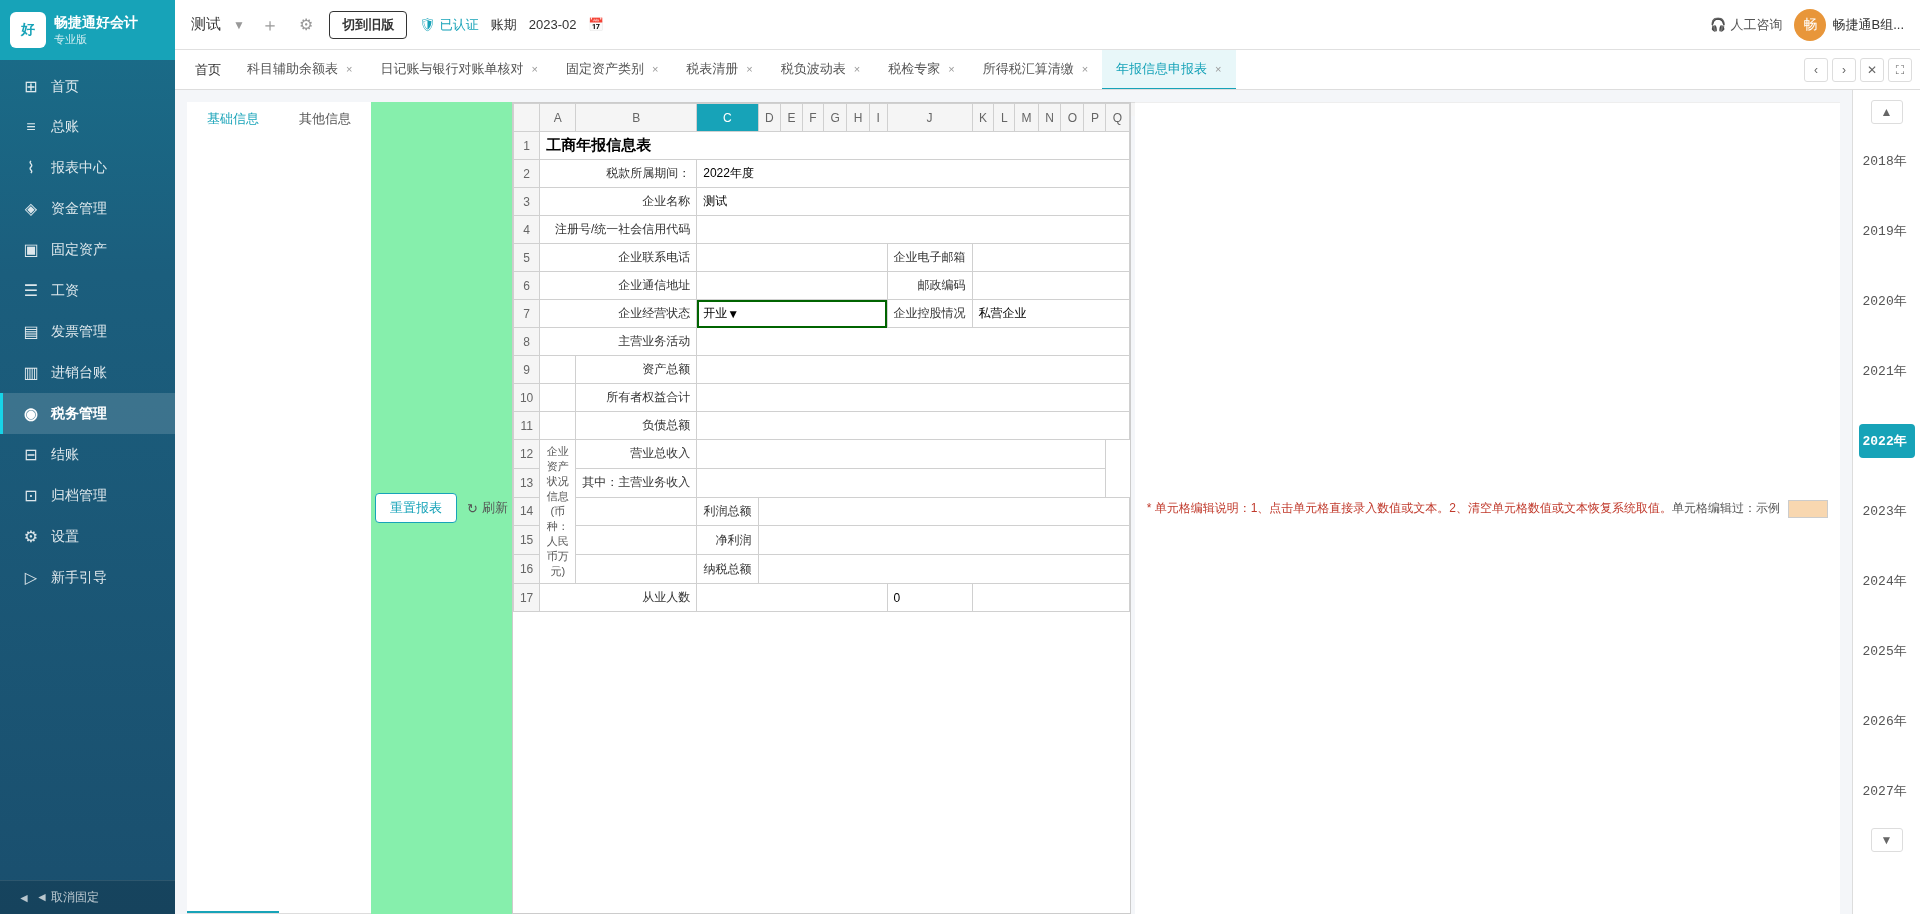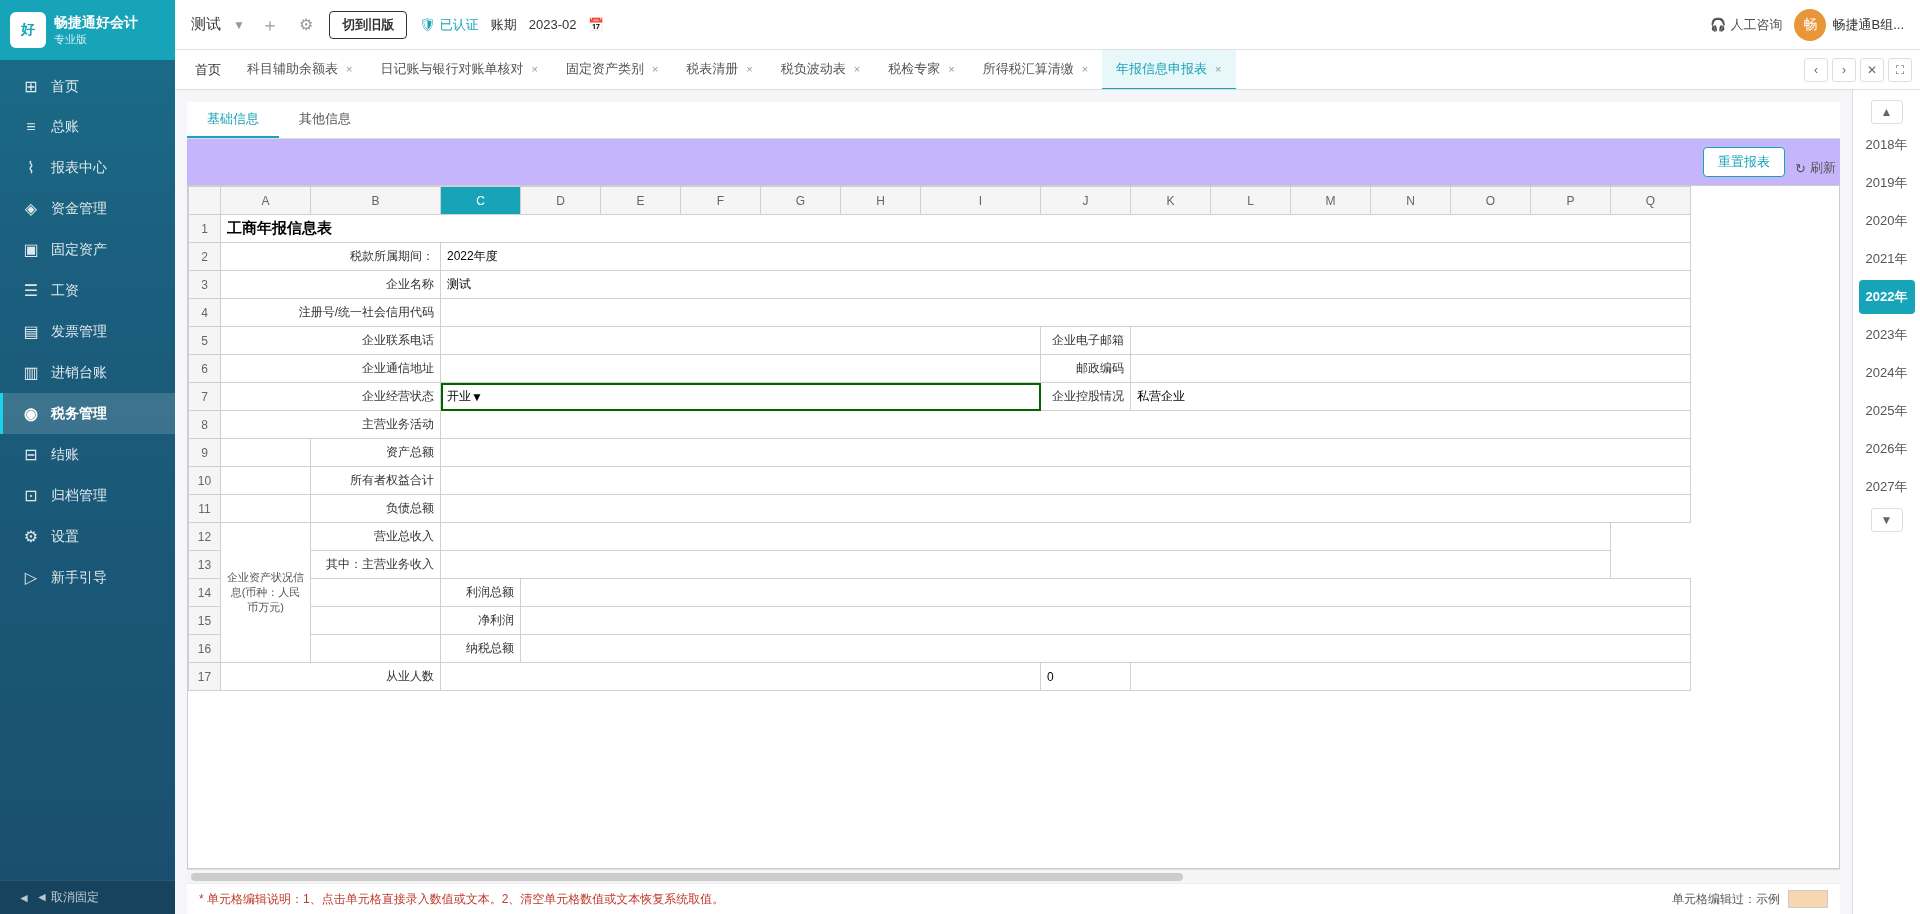--- a/index.html
+++ b/index.html
@@ -198,38 +198,38 @@
       border-radius: 3px;
       display: flex; align-items: center; justify-content: center;
       cursor: pointer;
       color: #666;
       font-size: 12px;
       margin: 2px;
     }
     .year-item {
       width: 56px;
       padding: 8px 4px;
-      text-align: center;
       font-size: 13px;
       color: #555;
       cursor: pointer;
       border-radius: 4px;
-      margin: 2px;
+      margin: 18px;
+      font-family: Liberation Mono, monospace;
     }
     .year-item.active {
       background: #17a3b8;
       color: #fff;
       font-weight: bold;
     }
 
     
     .sheet-container {
       flex: 1;
       display: flex;
-      flex-direction: column;
+      flex-direction: row;
       overflow: hidden;
       padding: 12px 12px 0 12px;
     }
 
     
     .subtabs {
       display: flex;
       gap: 0;
       border-bottom: 1px solid #ddd;
       background: #fff;
@@ -244,25 +244,25 @@
     }
     .subtab.active {
       color: #17a3b8;
       border-bottom-color: #17a3b8;
       font-weight: 500;
     }
 
     
     .sheet-toolbar {
       display: flex;
-      align-items: flex-end;
+      align-items: center;
       justify-content: flex-end;
       padding: 8px 4px;
       gap: 10px;
-      background: #c4b5fd;
+      background: #86efac;
     }
     .toolbar-btn-reset {
       border: 1px solid #17a3b8;
       color: #17a3b8;
       background: #fff;
       border-radius: 4px;
       padding: 5px 14px;
       font-size: 13px;
       cursor: pointer;
     }

